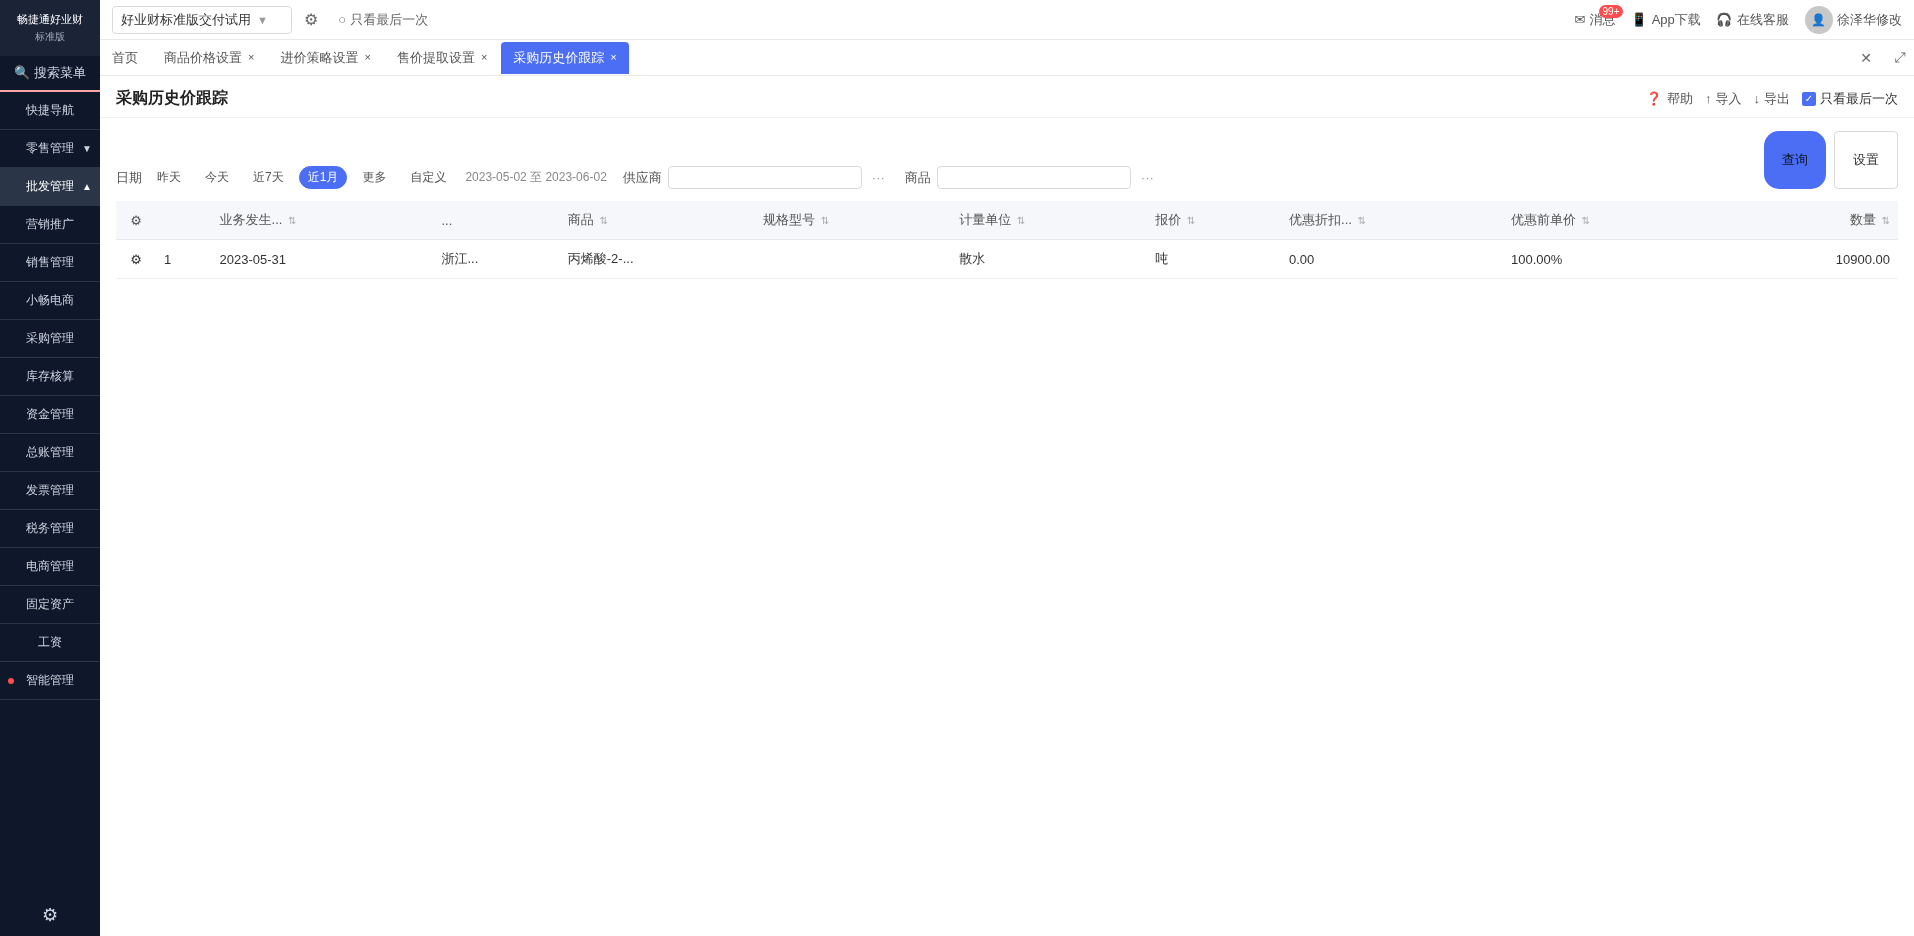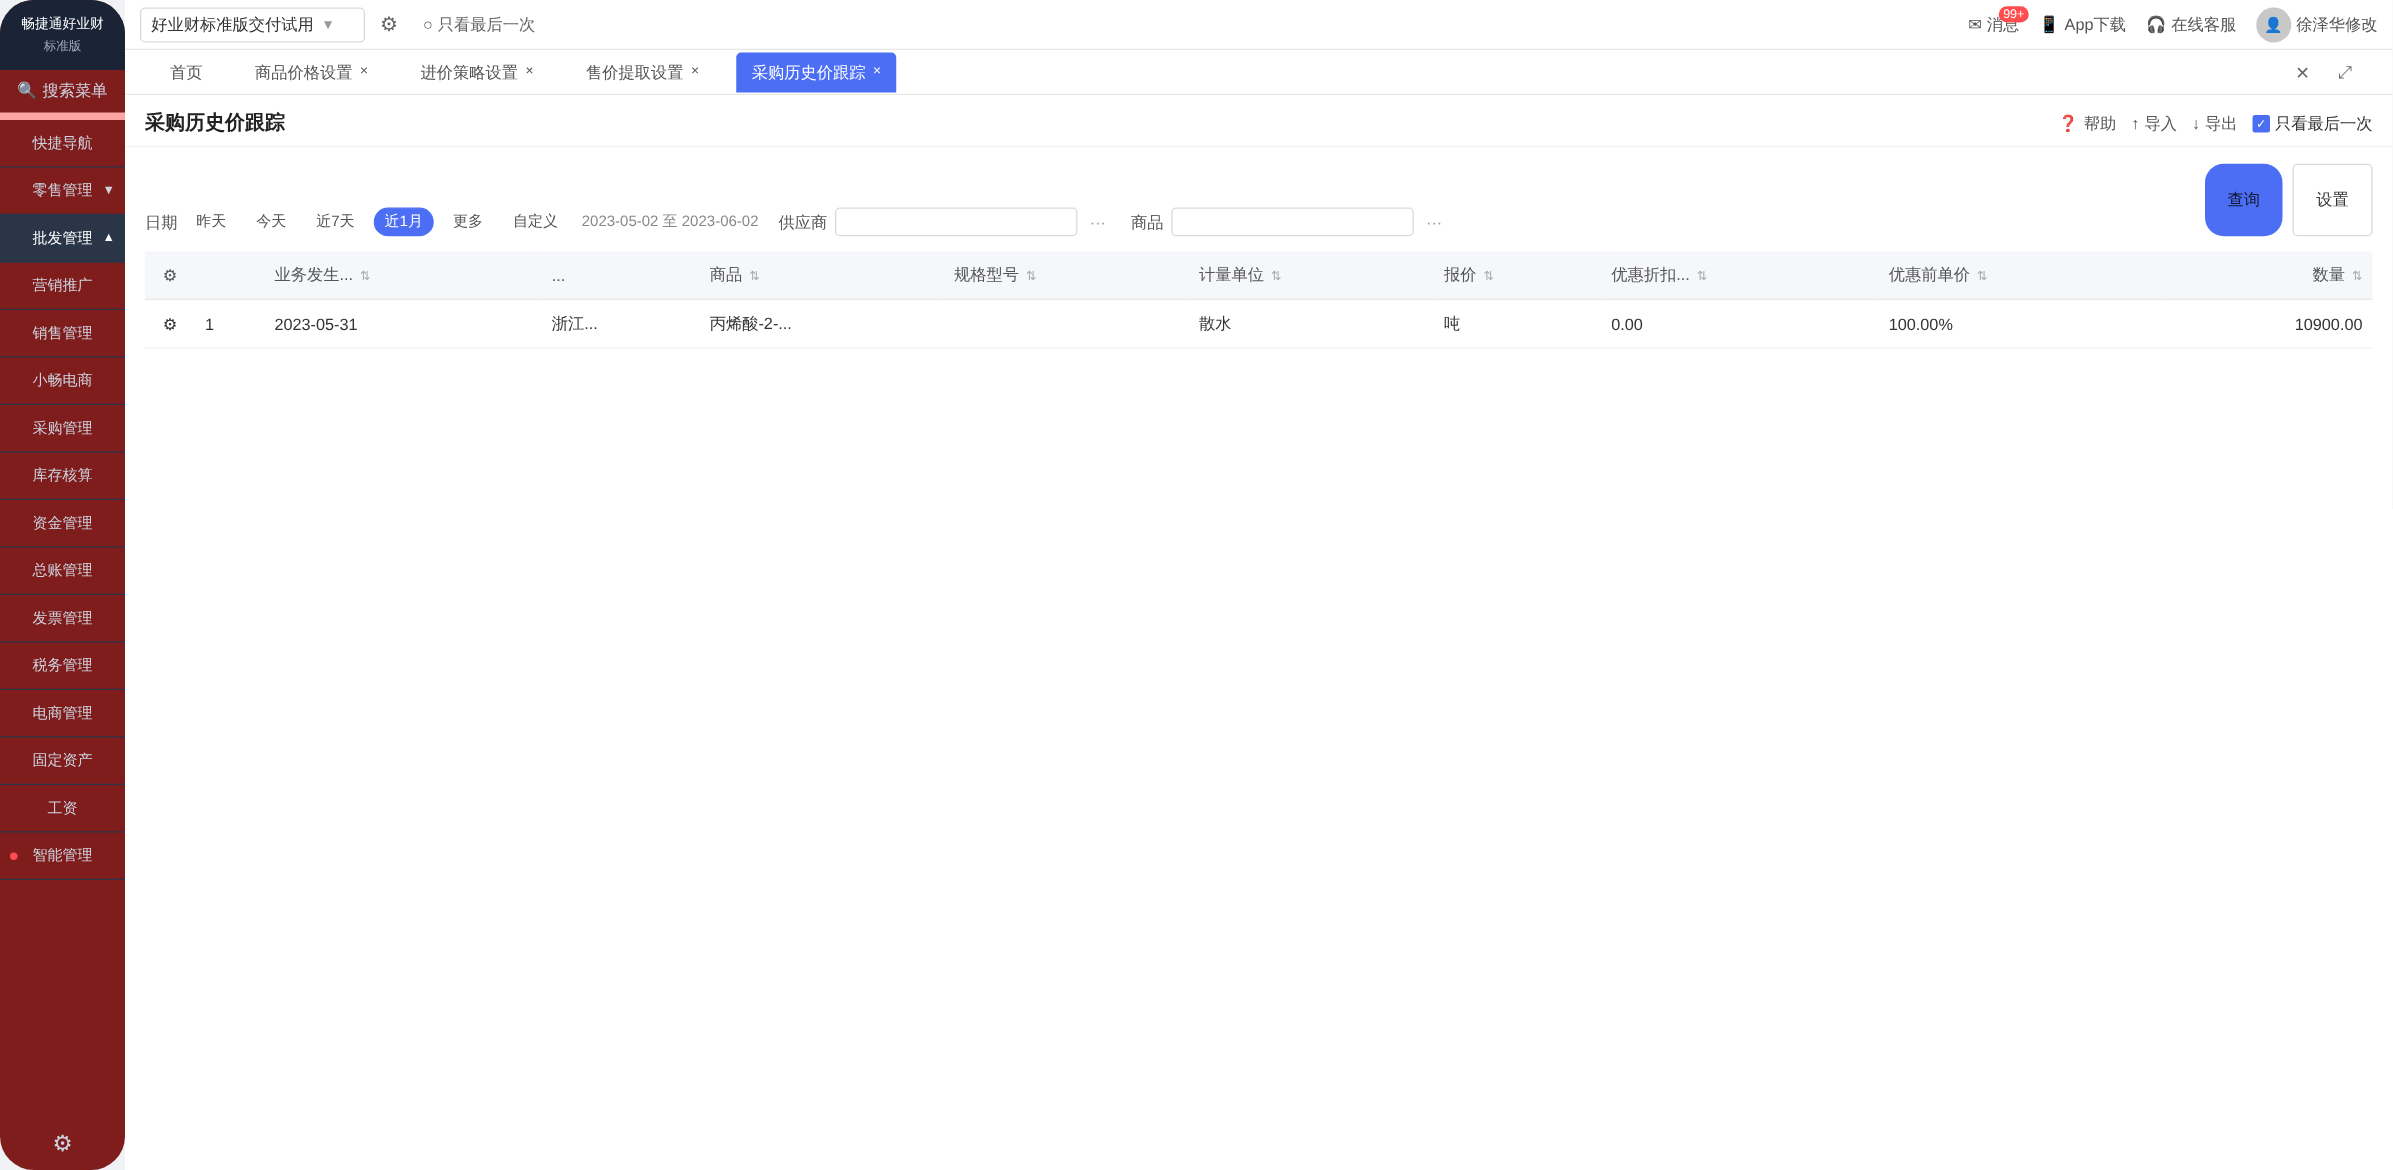--- a/index.html
+++ b/index.html
@@ -1,28 +1,27 @@
 <!DOCTYPE html>
 <html><head>
   <meta charset="utf-8">
   <style>
     * { box-sizing: border-box; margin: 0; padding: 0; }
     body { font-family: "Microsoft YaHei", "PingFang SC", sans-serif; font-size: 13px; background: #f0f2f5; color: #333; display: flex; height: 936px; overflow: hidden; }
 
     
     .sidebar {
       width: 100px;
-      background: #7f1d1d;
+      background: #0f172a;
       color: #cdd3df;
       display: flex;
       flex-direction: column;
       flex-shrink: 0;
       height: 100%;
       overflow-y: auto;
-      border-radius: 27px;
     }
     .sidebar-logo {
       padding: 10px 8px;
       background: #1a2436;
       display: flex;
       flex-direction: column;
       align-items: center;
       justify-content: center;
       height: 56px;
     }
@@ -36,21 +35,21 @@
       font-size: 10px;
       color: #a0aabb;
       margin-top: 2px;
     }
     .sidebar-search {
       padding: 8px;
       text-align: center;
       font-size: 13px;
       color: #cdd3df;
       cursor: pointer;
-      border-bottom: 6px solid #fca5a5;
+      border-bottom: 2px solid #fca5a5;
     }
     .sidebar-nav-item {
       padding: 10px 8px;
       text-align: center;
       font-size: 12px;
       color: #cdd3df;
       cursor: pointer;
       display: flex;
       flex-direction: column;
       align-items: center;
@@ -164,22 +163,22 @@
       color: #666;
     }
 
     
     .tabbar {
       height: 36px;
       background: #fff;
       border-bottom: 1px solid #e8e8e8;
       display: flex;
       align-items: center;
-      padding: 0 24px;
-      gap: 18px;
+      padding: 0 0;
+      gap: 2px;
       flex-shrink: 0;
     }
     .tab-item {
       height: 32px;
       padding: 0 12px;
       display: flex;
       align-items: center;
       gap: 6px;
       cursor: pointer;
       font-size: 13px;

